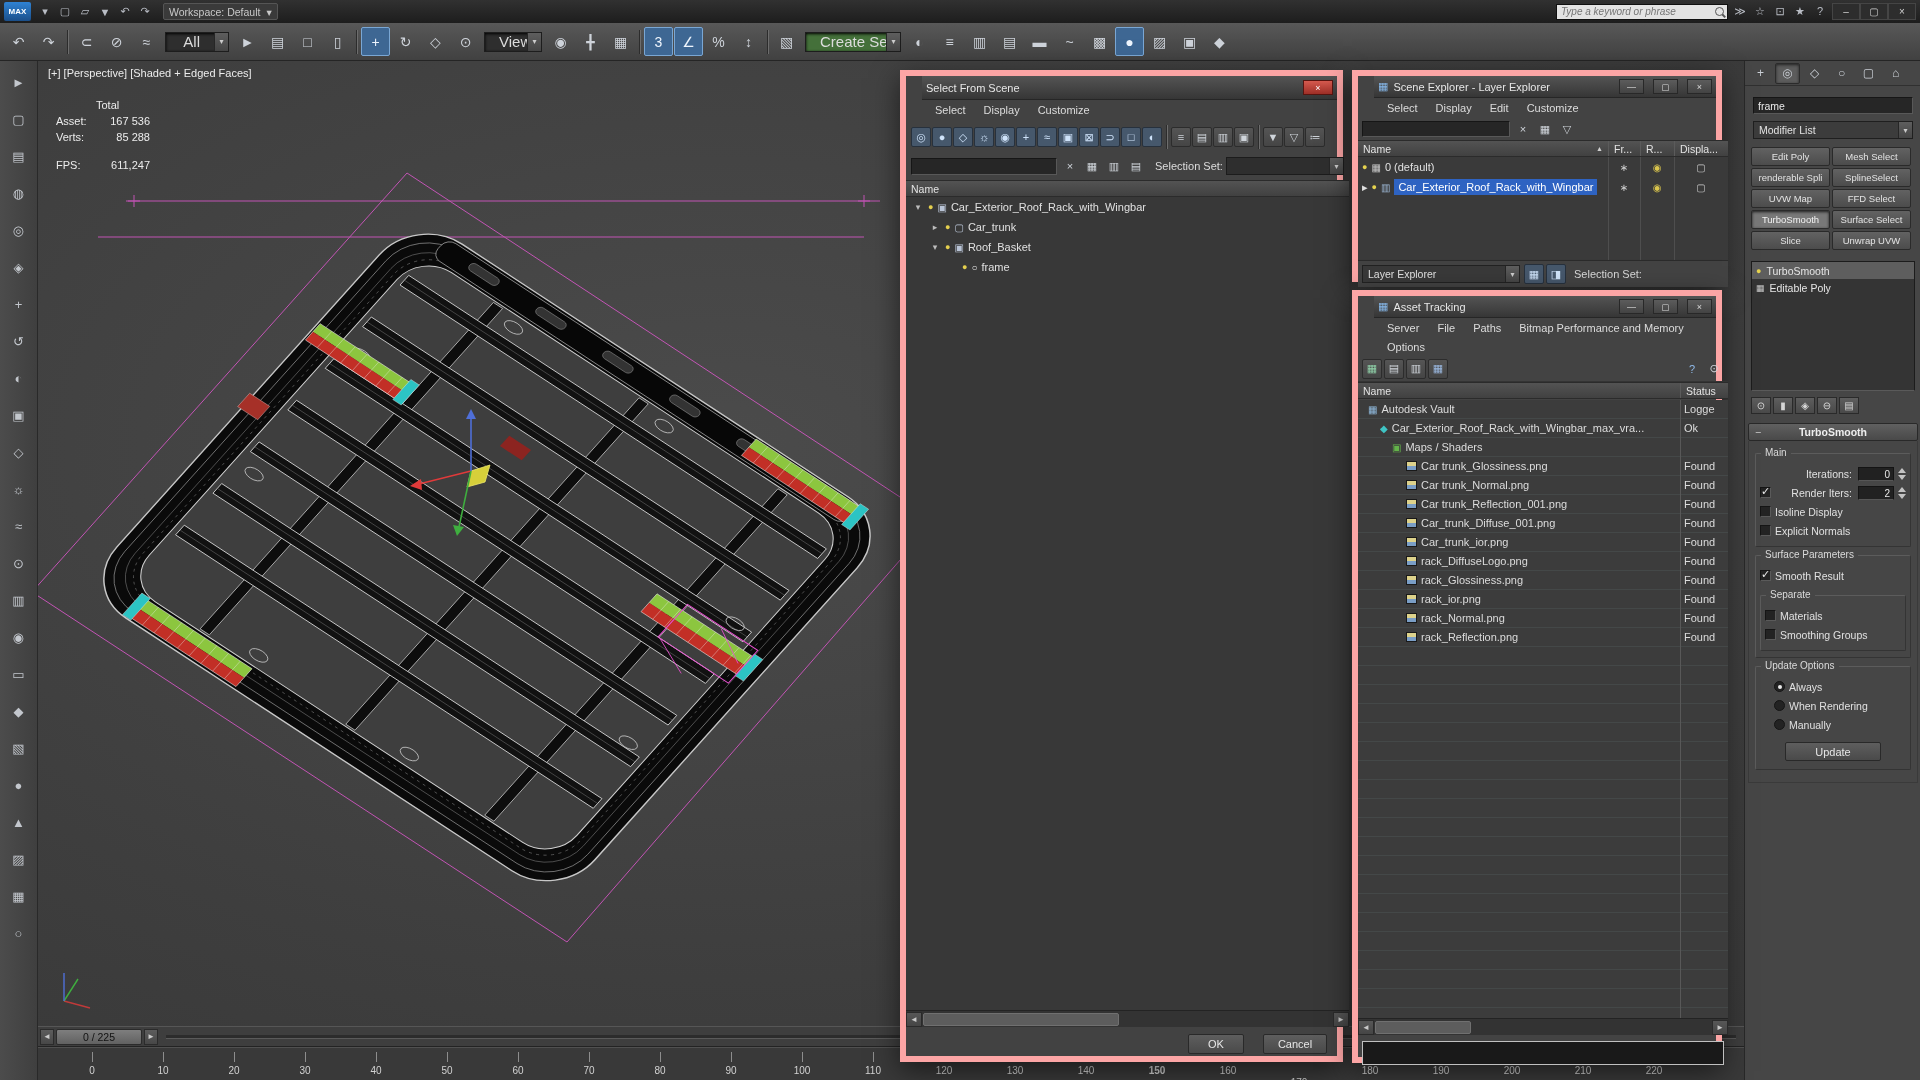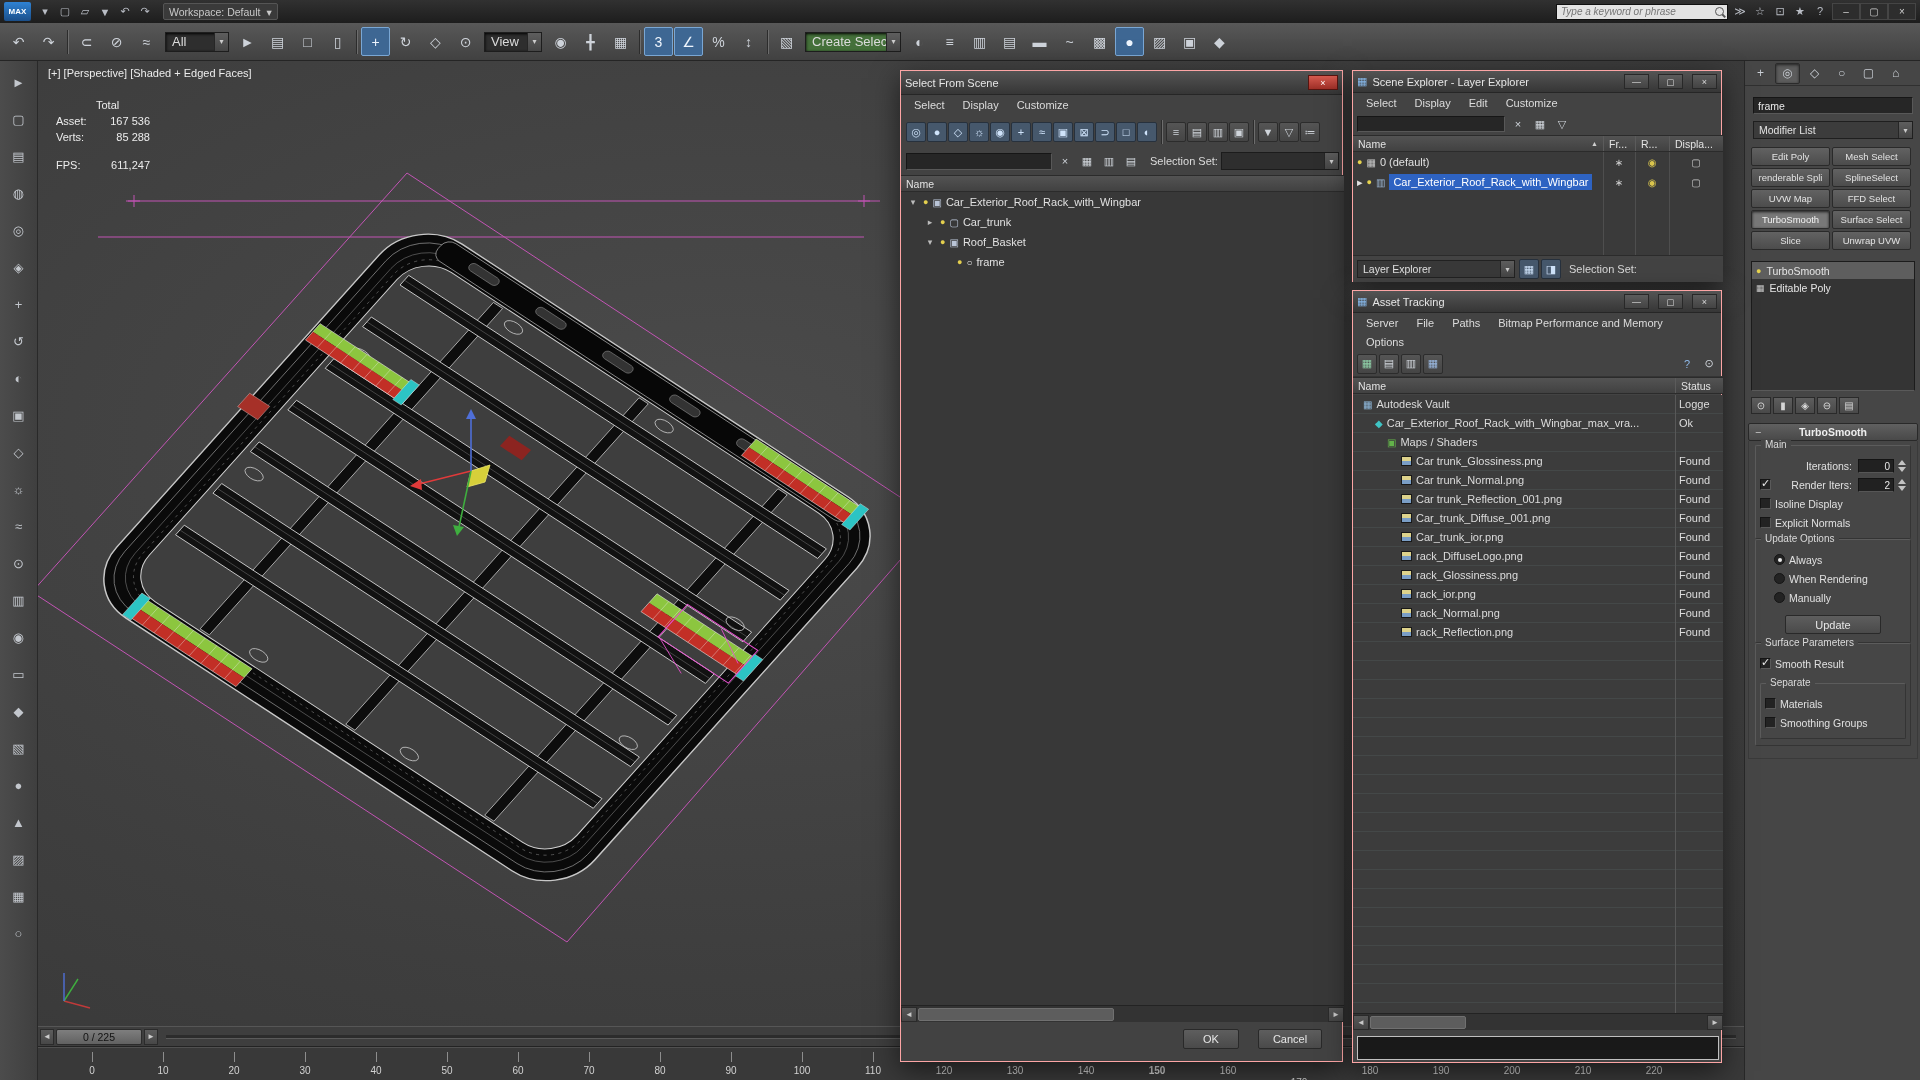--- a/index.html
+++ b/index.html
@@ -22,21 +22,21 @@
 .mag::after{content:"";position:absolute;left:9px;top:10px;width:4px;height:1.5px;background:#555;transform:rotate(45deg);}
 .winbtn{width:28px;height:17px;display:inline-flex;align-items:center;justify-content:center;color:#cfcfcf;font-size:10px;background:#2d2d2d;border:1px solid #454545;}
 
 
 #main-toolbar{position:absolute;left:0;top:23px;width:1920px;height:38px;background:linear-gradient(#585858,#414141);border-bottom:1px solid #252525;display:flex;align-items:center;padding:0 4px;gap:1px;z-index:5;}
 .micon{width:29px;height:29px;display:inline-flex;align-items:center;justify-content:center;font-size:14px;color:#ced3da;border:1px solid transparent;border-radius:2px;flex:none;}
 .micon.hl{background:#3e6793;border-color:#7aa7d4;color:#eef5fd;}
 .tsep{width:7px;height:30px;position:relative;flex:none;}
 .tsep::before{content:"";position:absolute;left:3px;top:3px;bottom:3px;width:1px;background:#2c2c2c;box-shadow:1px 0 0 #6d6d6d;}
 .mdd{height:20px;background:#2e2e2e;border:1px solid #1d1d1d;box-shadow:inset 0 1px 3px #000;display:flex;align-items:center;margin:0 3px;color:#dcdcdc;flex:none;}
-.mdd .lbl{flex:1;padding:0 6px;font-size:13px;white-space:nowrap;overflow:hidden;}
+.mdd .lbl{flex:1;padding:0 14px;font-size:15px;white-space:nowrap;overflow:hidden;text-align:right;}
 .mdd .car{width:14px;height:100%;background:linear-gradient(#5e5e5e,#454545);border-left:1px solid #262626;display:flex;align-items:center;justify-content:center;font-size:8px;color:#ccc;}
 .mdd.acc{background:#44703a;}
 
 
 #left-toolbar{position:absolute;left:0;top:61px;width:38px;height:1019px;background:linear-gradient(90deg,#4c4c4c,#3f3f3f);border-right:1px solid #292929;display:flex;flex-direction:column;align-items:center;padding-top:8px;gap:11px;z-index:5;}
 .licon{width:26px;height:26px;display:flex;align-items:center;justify-content:center;color:#c3c7cd;font-size:13px;flex:none;}
 
 
 #viewport{position:absolute;left:38px;top:61px;width:1706px;height:965px;background:radial-gradient(ellipse at 40% 40%,#4b4b4b 0%,#3e3e3e 65%,#383838 100%);overflow:hidden;z-index:1;}
 .vp-label{position:absolute;left:10px;top:6px;color:#ececec;font-size:11px;z-index:3;}
@@ -51,21 +51,21 @@
 #time-slider{position:absolute;left:38px;top:1026px;width:1706px;height:20px;background:#3e3e3e;border-top:1px solid #565656;display:flex;align-items:center;z-index:2;}
 .ts-btn{width:14px;height:16px;background:linear-gradient(#5c5c5c,#474747);border:1px solid #2b2b2b;color:#ccc;font-size:8px;display:flex;align-items:center;justify-content:center;margin-left:2px;flex:none;}
 .ts-thumb{width:86px;height:16px;background:linear-gradient(#7e7e7e,#616161);border:1px solid #2b2b2b;border-radius:2px;color:#121212;font-size:10.5px;display:flex;align-items:center;justify-content:center;margin-left:2px;flex:none;}
 .ts-track{flex:1;height:4px;background:#2c2c2c;border-bottom:1px solid #5a5a5a;margin:0 8px;}
 #ruler{position:absolute;left:38px;top:1046px;width:1706px;height:34px;background:#393939;border-top:1px solid #232323;box-shadow:inset 0 1px 0 #505050;z-index:2;}
 .tick{position:absolute;top:18px;width:30px;text-align:center;font-size:10px;color:#d2d2d2;}
 .tickline{position:absolute;top:5px;width:1px;height:10px;background:#8d8d8d;}
 #corner-strip{position:absolute;left:0;top:1026px;width:38px;height:54px;background:#3f3f3f;border-top:1px solid #555;display:flex;align-items:flex-start;justify-content:center;padding-top:8px;color:#bfbfbf;z-index:2;}
 
 
-.panel{position:absolute;background:#434343;border:1px solid #fca5a5;box-shadow:0 8px 26px rgba(0,0,0,.55);}
+.panel{position:absolute;background:#434343;border:6px solid #fca5a5;box-shadow:0 8px 26px rgba(0,0,0,.55);padding-left:16px;}
 .panel-title{height:22px;background:linear-gradient(#545454,#363636);display:flex;align-items:center;padding:0 4px;gap:5px;border-bottom:1px solid #262626;}
 .pt-icon{color:#86b7e8;font-size:11px;}
 .pt-text{flex:1;color:#e6e6e6;font-size:11px;white-space:nowrap;overflow:hidden;}
 .pwin-btn{width:25px;height:15px;background:linear-gradient(#5c5c5c,#434343);border:1px solid #282828;color:#dadada;font-size:9px;display:flex;align-items:center;justify-content:center;margin-left:4px;flex:none;}
 .pwin-btn.close-red{background:linear-gradient(#d65a4f,#9e2f27);border-color:#571510;color:#fff;width:30px;}
 .menubar{height:20px;display:flex;align-items:center;padding:0 4px;}
 .menu-item{padding:0 9px;color:#dcdcdc;font-size:11px;height:100%;display:flex;align-items:center;}
 .gridhead{position:relative;height:17px;background:linear-gradient(#535353,#414141);border-top:1px solid #2b2b2b;border-bottom:1px solid #2b2b2b;color:#e3e3e3;font-size:10.5px;}
 .gh-cell{position:absolute;top:0;height:100%;display:flex;align-items:center;padding:0 5px;border-left:1px solid #5b5b5b;white-space:nowrap;overflow:hidden;}
 .gh-cell.first{border-left:none;}
@@ -139,21 +139,21 @@
 #cp-stack{position:absolute;left:6px;top:200px;width:164px;height:130px;background:#343434;border:1px solid #1c1c1c;border-bottom-color:#5a5a5a;}
 .stack-row{height:17px;display:flex;align-items:center;padding:0 4px;gap:5px;color:#e5e5e5;font-size:10.5px;}
 .stack-row.selected{background:#5e5e5e;}
 .bulb{color:#e6d34f;font-size:9px;}
 #cp-stack-tools{position:absolute;left:6px;top:336px;width:164px;height:18px;display:flex;gap:2px;}
 .st-icon{width:20px;height:17px;background:linear-gradient(#5e5e5e,#494949);border:1px solid #2a2a2a;display:flex;align-items:center;justify-content:center;font-size:10px;color:#d6d6d6;}
 #cp-rollout{position:absolute;left:3px;top:362px;width:170px;}
 .ro-head{height:18px;background:linear-gradient(#606060,#494949);border:1px solid #292929;border-radius:2px;display:flex;align-items:center;justify-content:center;font-weight:bold;color:#eeeeee;position:relative;font-size:10.5px;}
 .ro-head .minus{position:absolute;left:6px;font-weight:normal;color:#d0d0d0;}
 .ro-body{border:1px solid #3a3a3a;border-top:0;padding:4px 6px 12px;}
-.grp{border:1px solid #5c5c5c;border-right-color:#343434;border-bottom-color:#343434;margin-top:0;position:relative;padding:10px 4px 6px;border-radius:2px;}
+.grp{border:1px solid #5c5c5c;border-right-color:#343434;border-bottom-color:#343434;margin-top:8px;position:relative;padding:10px 4px 6px;border-radius:2px;}
 .glabel{position:absolute;top:-7px;left:5px;background:#464646;padding:0 4px;color:#dadada;font-size:10px;}
 .frow{display:flex;align-items:center;height:19px;gap:4px;color:#e0e0e0;}
 .frow .rlabel{flex:1;text-align:right;padding-right:2px;white-space:nowrap;}
 .spinval{width:36px;height:14px;background:#212121;border:1px solid #141414;border-bottom-color:#565656;color:#e9e9e9;text-align:right;padding:0 3px;font-size:10px;line-height:13px;}
 .spinarrows{display:inline-flex;flex-direction:column;gap:2px;}
 .spinarrows i{width:0;height:0;border-left:4px solid transparent;border-right:4px solid transparent;display:block;}
 .spinarrows .up{border-bottom:5px solid #c4c4c4;}
 .spinarrows .dn{border-top:5px solid #c4c4c4;}
 .cb{width:11px;height:11px;background:#232323;border:1px solid #151515;border-right-color:#5a5a5a;border-bottom-color:#5a5a5a;position:relative;display:inline-block;flex:none;}
 .cb.on::after{content:"\2713";position:absolute;left:0;top:-3px;color:#eaeaea;font-size:11px;}
@@ -525,54 +525,54 @@
           <div class="frow">
             <span class="cb"></span>
             <span>Isoline Display</span>
           </div>
           <div class="frow">
             <span class="cb"></span>
             <span>Explicit Normals</span>
           </div>
         </div>
         <div class="grp">
+          <span class="glabel">Surface Parameters</span>
+          <div class="frow">
+            <span class="cb on"></span>
+            <span>Smooth Result</span>
+          </div>
+          <div class="grp" style="margin-top:10px;">
+            <span class="glabel">Separate</span>
+            <div class="frow">
+              <span class="cb"></span>
+              <span>Materials</span>
+            </div>
+            <div class="frow">
+              <span class="cb"></span>
+              <span>Smoothing Groups</span>
+            </div>
+          </div>
+        </div>
+        <div class="grp">
           <span class="glabel">Update Options</span>
           <div id="cp-radios">
               <div class="frow" style="padding-left: 14px;">
                 <span class="radio on"></span>
                 <span>Always</span>
               </div>
               <div class="frow" style="padding-left: 14px;">
                 <span class="radio"></span>
                 <span>When Rendering</span>
               </div>
               <div class="frow" style="padding-left: 14px;">
                 <span class="radio"></span>
                 <span>Manually</span>
               </div>
             </div>
           <div id="cp-update-btn" class="btn">Update</div>
-        </div>
-        <div class="grp">
-          <span class="glabel">Surface Parameters</span>
-          <div class="frow">
-            <span class="cb on"></span>
-            <span>Smooth Result</span>
-          </div>
-          <div class="grp" style="margin-top:10px;">
-            <span class="glabel">Separate</span>
-            <div class="frow">
-              <span class="cb"></span>
-              <span>Materials</span>
-            </div>
-            <div class="frow">
-              <span class="cb"></span>
-              <span>Smoothing Groups</span>
-            </div>
-          </div>
         </div>
       </div>
     </div>
   </aside>
 
   <section id="sfs-dialog" class="panel">
     <div class="panel-title" style="height:24px;">
       <span class="pt-text">Select From Scene</span>
       <div class="pwin-btn close-red">×</div>
     </div>

